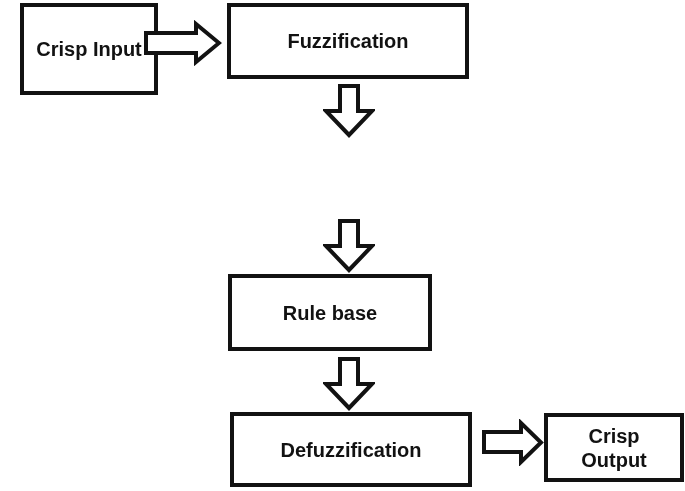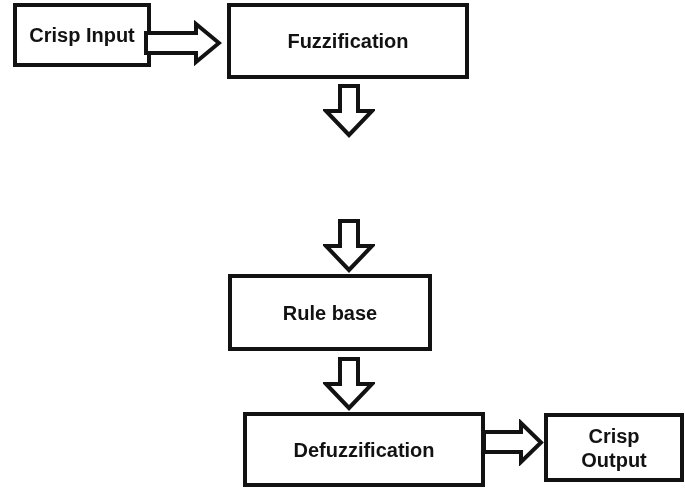--- a/index.html
+++ b/index.html
@@ -32,34 +32,34 @@
     stroke-width: 4;
     stroke-linejoin: miter;
   }
   .wrap-narrow { display: inline-block; width: 84px; }
 </style>
 </head>
 <body>
 
 <div class="stage">
 
-  <div class="node" style="left:13px; top:3px; width:138px; height:64px;">
+  <div class="node" style="left:20px; top:3px; width:138px; height:92px;">
     <span>Crisp Input</span>
   </div>
 
   <div class="node" style="left:227px; top:3px; width:242px; height:76px;">
     <span>Fuzzification</span>
   </div>
 
 
   <div class="node" style="left:228px; top:274px; width:204px; height:77px;">
     <span>Rule base</span>
   </div>
 
-  <div class="node" style="left:230px; top:412px; width:242px; height:75px;margin-left:13px;">
+  <div class="node" style="left:230px; top:412px; width:242px; height:75px;">
     <span>Defuzzification</span>
   </div>
 
   <div class="node" style="left:544px; top:413px; width:140px; height:69px;">
     <span class="wrap-narrow">Crisp Output</span>
   </div>
 
   <svg class="arrow" style="left:144px; top:20px;" width="78" height="46" viewBox="0 0 78 46">
     <polygon points="2,13 52,13 52,4 75,23 52,42 52,33 2,33"></polygon>
   </svg>

